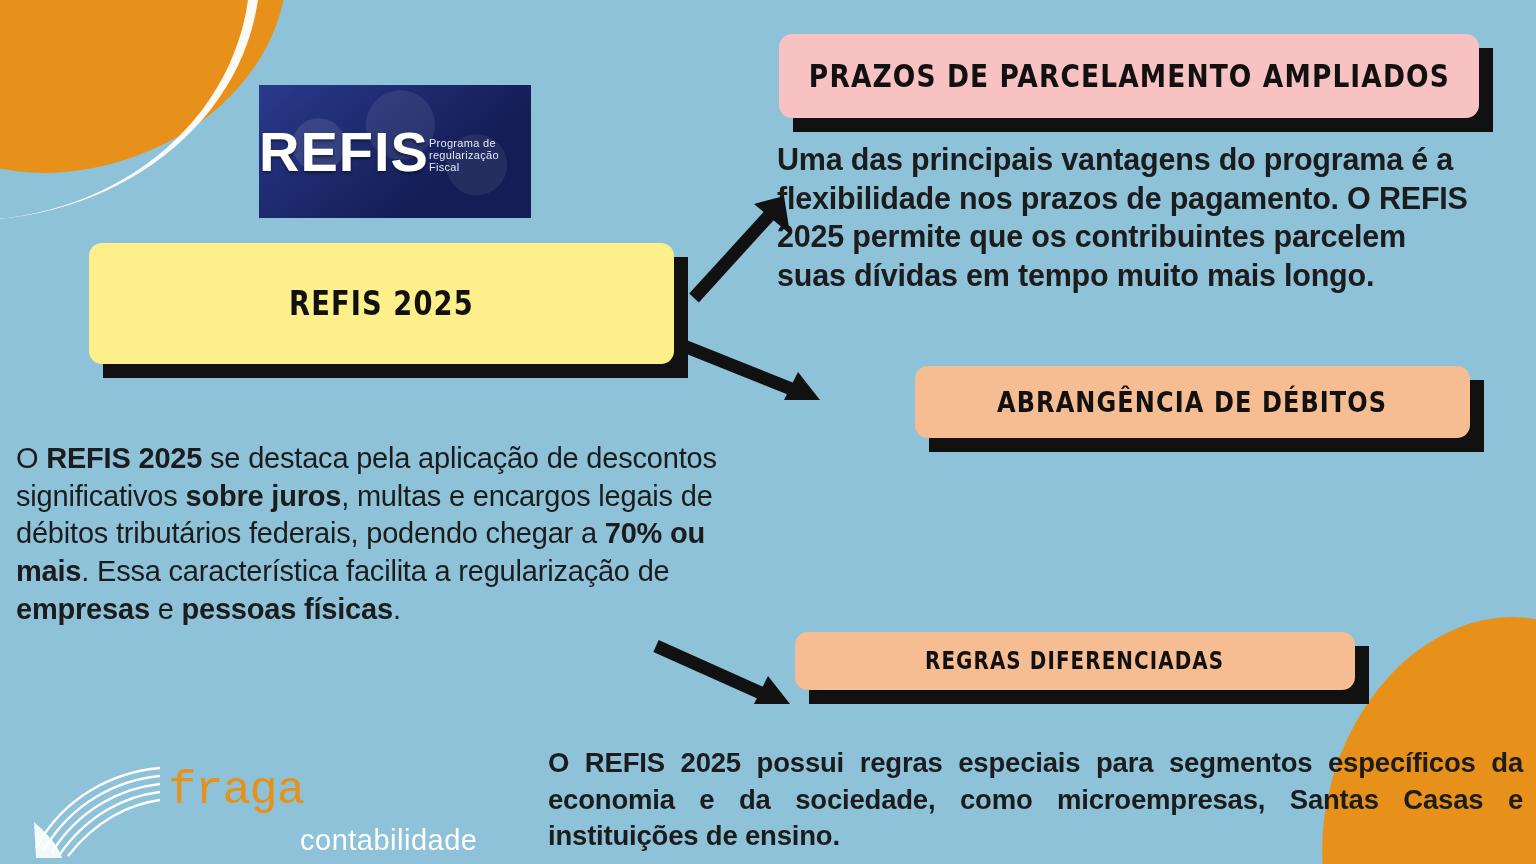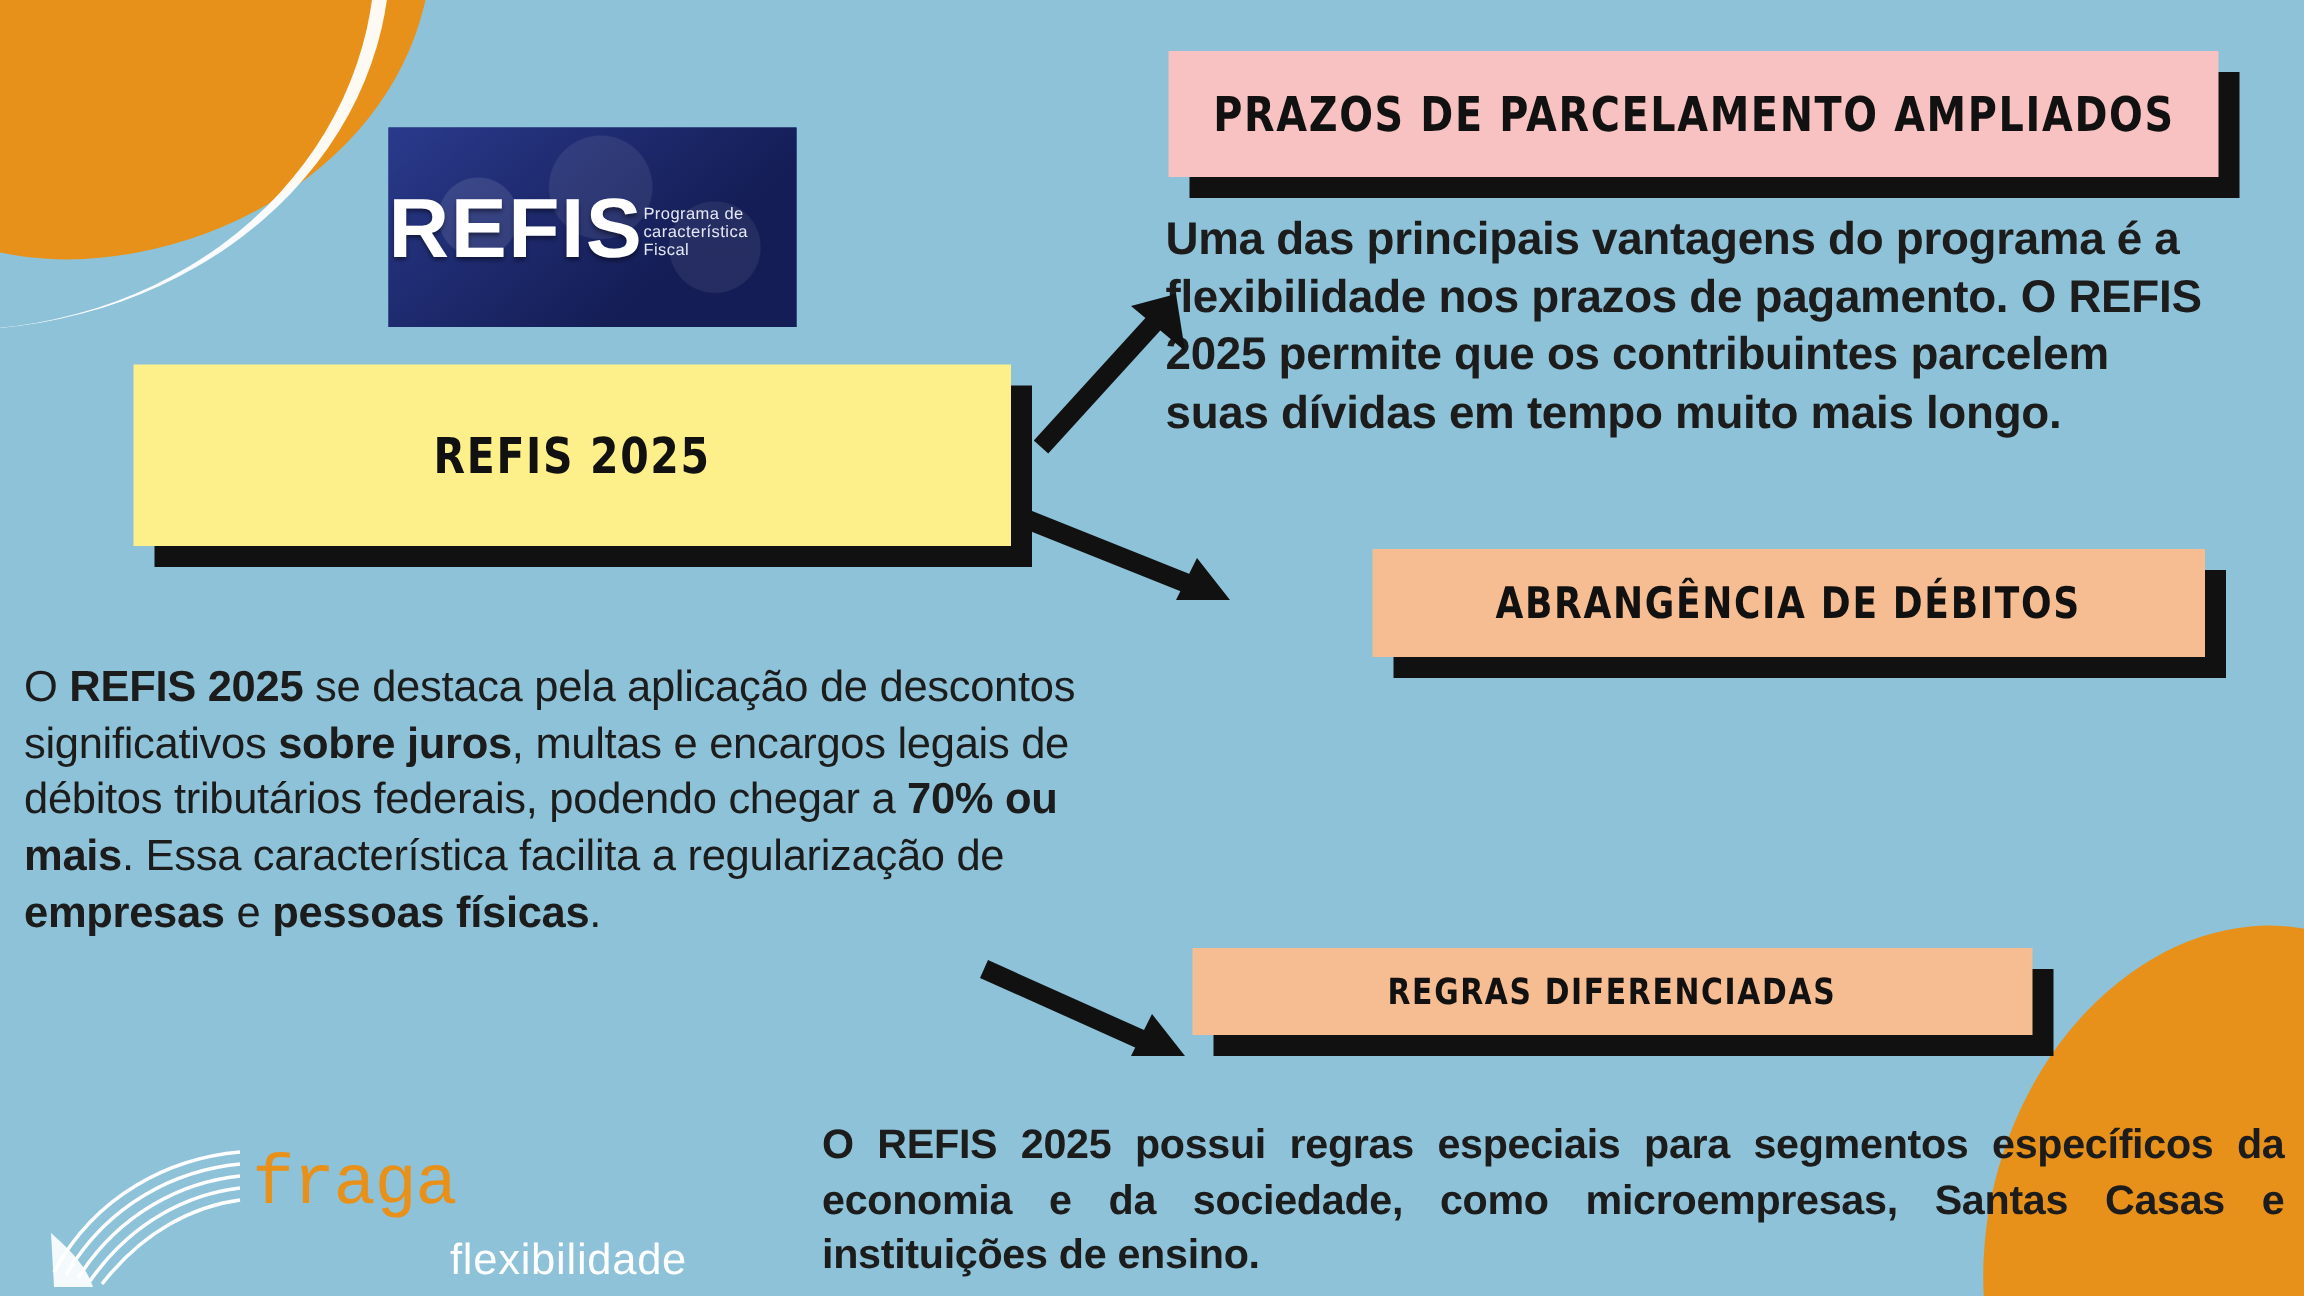--- a/index.html
+++ b/index.html
@@ -87,20 +87,21 @@
     width: 100%; height: 100%;
     background: #111111;
   }
   .banner .face {
     position: relative;
     width: 100%; height: 100%;
     display: flex;
     align-items: center;
     justify-content: center;
     text-align: center;
+    border-radius: 13px;
   }
   .banner .face span {
     font-family: "DejaVu Sans Condensed", "Liberation Sans Narrow", "Liberation Sans", sans-serif;
     font-weight: bold;
     color: #111111;
     letter-spacing: 1.2px;
     transform: scaleX(.92);
   }
 
   #banner-refis   { left: 89px;  top: 243px;  width: 585px; height: 121px; }
@@ -179,21 +180,21 @@
 
 <div id="canvas">
 
   <div class="blob-top-left"></div>
   <div class="blob-top-left-2"></div>
   <div class="blob-swoosh"></div>
   <div class="blob-bottom-right"></div>
 
   <div class="logo-card">
     <div class="logo-word">REFIS</div>
-    <div class="logo-sub">Programa de característica Fiscal</div>
+    <div class="logo-sub">Programa de regularização Fiscal</div>
   </div>
 
   <div class="banner" id="banner-refis">
     <div class="shadow"></div>
     <div class="face">
       <span>REFIS 2025</span>
     </div>
   </div>
 
   <div class="banner" id="banner-prazos">
@@ -244,16 +245,16 @@
       <g fill="none" stroke="#ffffff" stroke-width="2.4">
         <path d="M8 86 C 36 34, 86 10, 132 6"></path>
         <path d="M16 88 C 44 40, 90 18, 132 14"></path>
         <path d="M24 90 C 52 46, 94 26, 132 22"></path>
         <path d="M32 92 C 60 52, 98 34, 132 30"></path>
         <path d="M40 94 C 68 58, 102 42, 132 38"></path>
       </g>
       <path d="M6 60 C 22 74, 30 84, 34 96 L 8 96 Z" fill="#ffffff" opacity=".9"></path>
     </svg>
     <div class="word">fraga</div>
-    <div class="sub">flexibilidade</div>
+    <div class="sub">contabilidade</div>
   </div>
 
 </div>
 
 </body></html>

